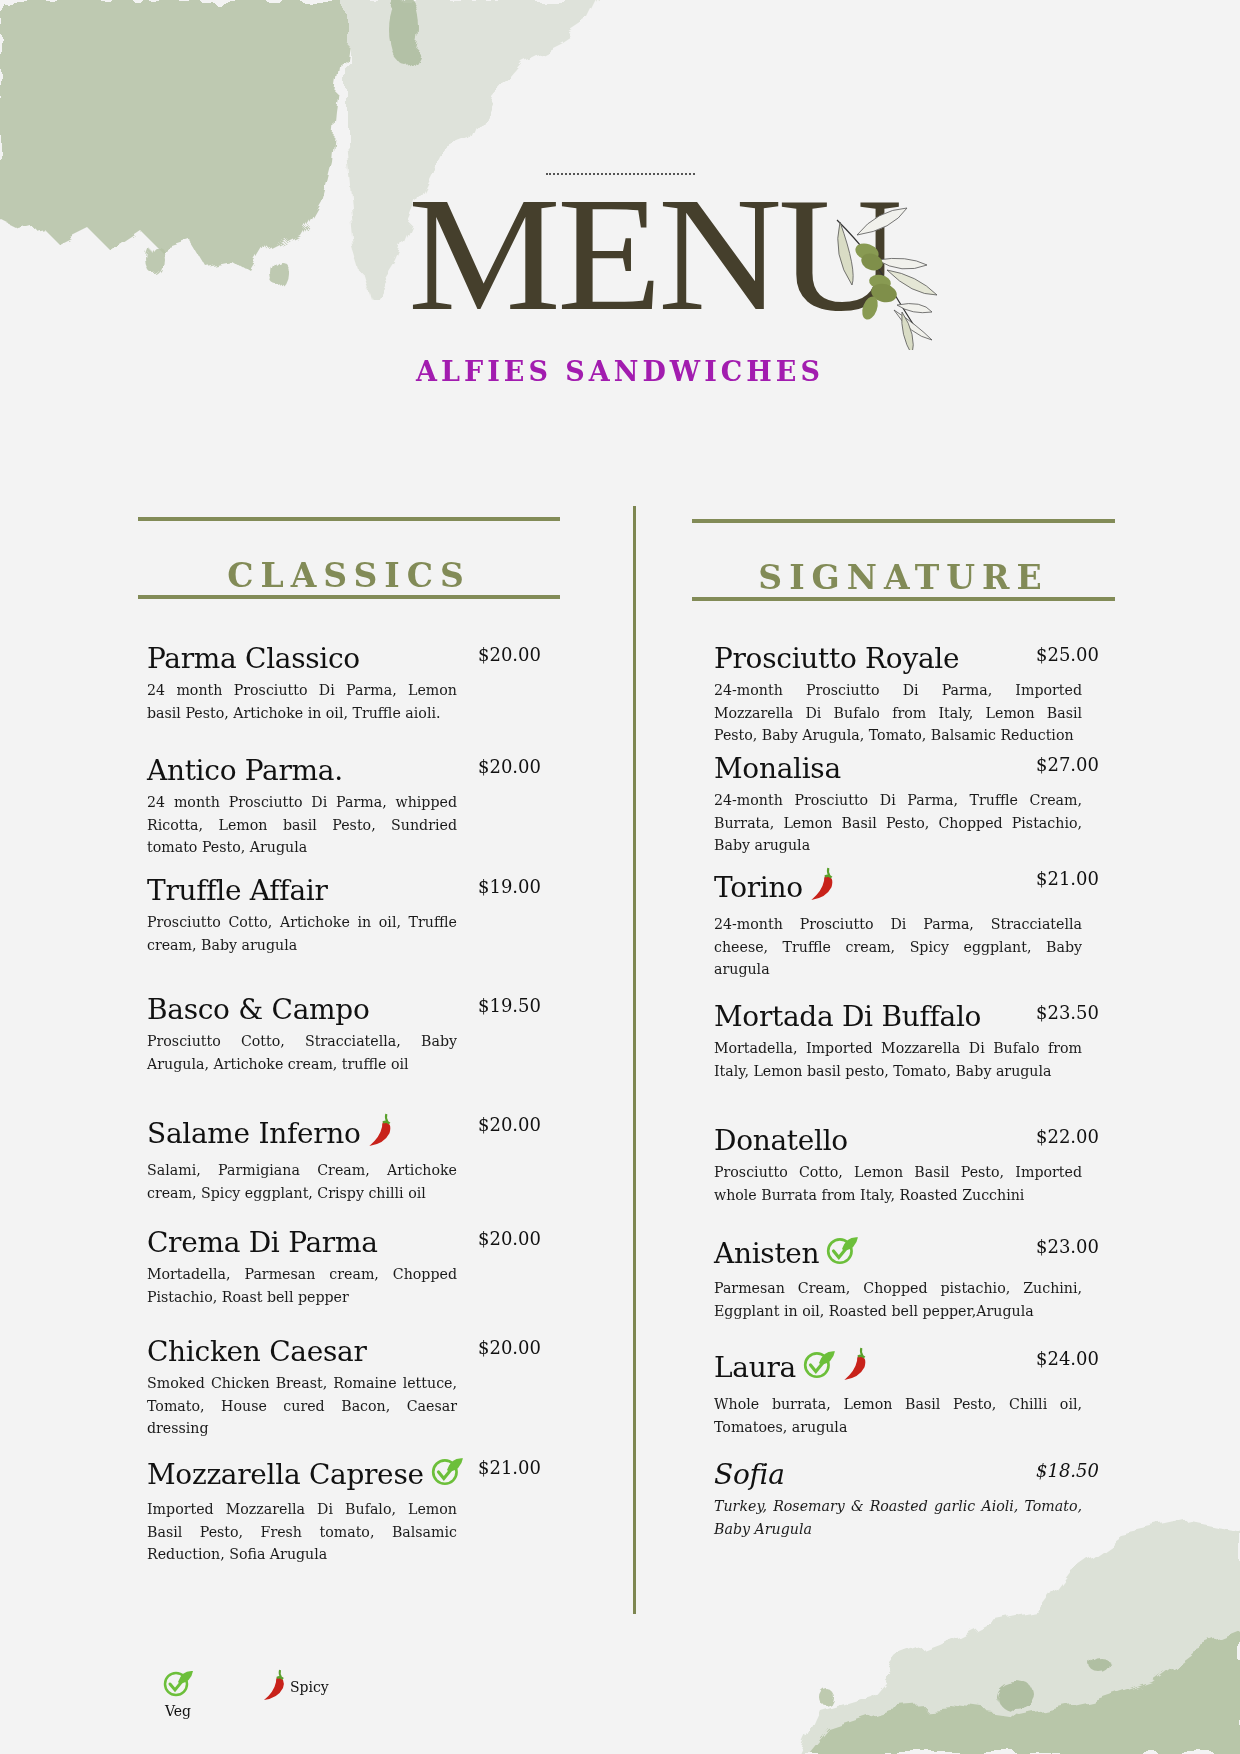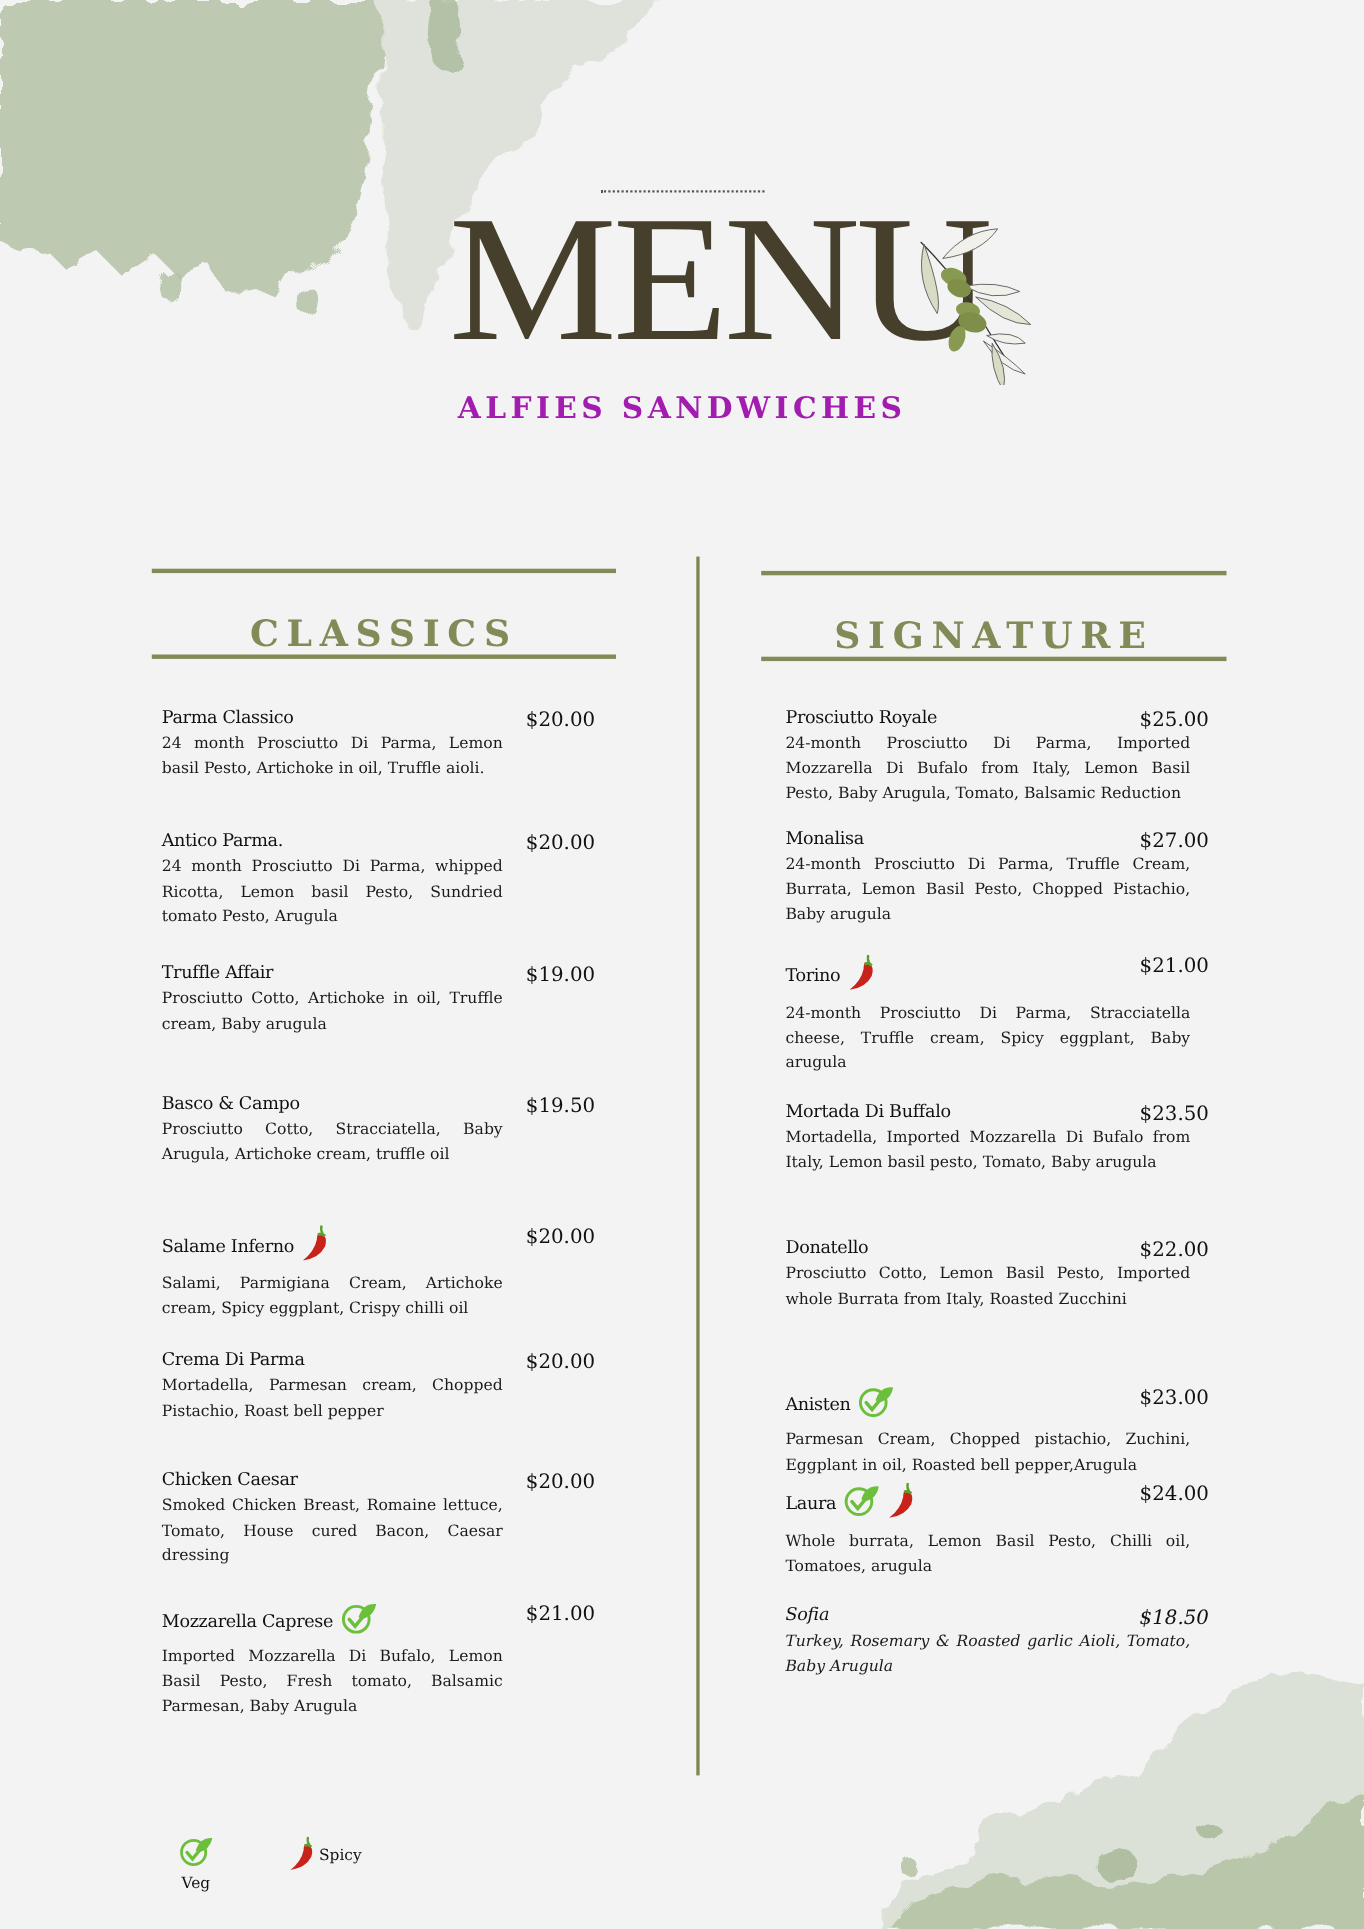--- a/index.html
+++ b/index.html
@@ -35,21 +35,21 @@
     position: absolute; height: 74px;
     border-top: 4px solid #828b57; border-bottom: 4px solid #828b57;
     display: flex; align-items: flex-end; justify-content: center;
   }
   .section-header span {
     font-family: "DejaVu Serif", serif; font-weight: bold; font-size: 33px;
     letter-spacing: 7px; color: #828b57;
   }
   .item { position: absolute; }
   .item-name {
-    font-family: "DejaVu Serif", serif; font-size: 16px; color: #111;
+    font-family: "DejaVu Serif", serif; font-size: 28px; color: #111;
     display: flex; align-items: center; gap: 6px; white-space: nowrap;
     letter-spacing: -0.3px;
   }
   .item-price {
     position: absolute; font-family: "DejaVu Serif", serif; font-size: 18px;
     color: #111; white-space: nowrap;
   }
   .item-desc {
     font-family: "DejaVu Serif", serif; font-size: 14.2px; line-height: 22.5px;
     color: #1a1a1a; text-align: justify; margin-top: 4px;
@@ -175,21 +175,21 @@
     <div class="item" style="left: 147px; top: 1455px; width: 411px;">
       <div class="item-name">
         <span>Mozzarella Caprese</span>
         <span class="icon"><svg width="34" height="32" viewBox="0 0 32 30">
             <circle cx="14" cy="16" r="11" fill="none" stroke="#6cbf3a" stroke-width="2.5"></circle>
             <path d="M8,16 L13,22 L26,6" fill="none" stroke="#6cbf3a" stroke-width="3" stroke-linecap="round"></path>
             <path d="M16,14 Q20,2 31,3 Q29,14 18,16 Z" fill="#6cbf3a"></path>
           </svg></span>
       </div>
       <div class="item-price" style="left: 331px; top: 2px;">$21.00</div>
-      <div class="item-desc" style="width: 310px;">Imported Mozzarella Di Bufalo, Lemon Basil Pesto, Fresh tomato, Balsamic Parmesan, Baby Arugula</div>
+      <div class="item-desc" style="width: 310px;">Imported Mozzarella Di Bufalo, Lemon Basil Pesto, Fresh tomato, Balsamic Reduction, Sofia Arugula</div>
     </div>
   </div>
 
 <div class="section-header" style="left:692px;top:519px;width:423px;">
   <span>SIGNATURE</span>
 </div>
 
 <div id="signature-items">
     <div class="item" style="left: 714px; top: 642px; width: 402px;">
       <div class="item-name">
@@ -224,21 +224,21 @@
       <div class="item-price" style="left: 322px; top: 2px;">$23.50</div>
       <div class="item-desc" style="width: 368px;">Mortadella, Imported Mozzarella Di Bufalo from Italy, Lemon basil pesto, Tomato, Baby arugula</div>
     </div>
     <div class="item" style="left: 714px; top: 1124px; width: 402px;">
       <div class="item-name">
         <span>Donatello</span>
       </div>
       <div class="item-price" style="left: 322px; top: 2px;">$22.00</div>
       <div class="item-desc" style="width: 368px;">Prosciutto Cotto, Lemon Basil Pesto, Imported whole Burrata from Italy, Roasted Zucchini</div>
     </div>
-    <div class="item" style="left: 714px; top: 1234px; width: 402px; margin-top: 24px;">
+    <div class="item" style="left: 714px; top: 1234px; width: 402px;">
       <div class="item-name">
         <span>Anisten</span>
         <span class="icon"><svg width="34" height="32" viewBox="0 0 32 30">
             <circle cx="14" cy="16" r="11" fill="none" stroke="#6cbf3a" stroke-width="2.5"></circle>
             <path d="M8,16 L13,22 L26,6" fill="none" stroke="#6cbf3a" stroke-width="3" stroke-linecap="round"></path>
             <path d="M16,14 Q20,2 31,3 Q29,14 18,16 Z" fill="#6cbf3a"></path>
           </svg></span>
       </div>
       <div class="item-price" style="left: 322px; top: 2px;">$23.00</div>
       <div class="item-desc" style="width: 368px;">Parmesan Cream, Chopped pistachio, Zuchini, Eggplant in oil, Roasted bell pepper,Arugula</div>

